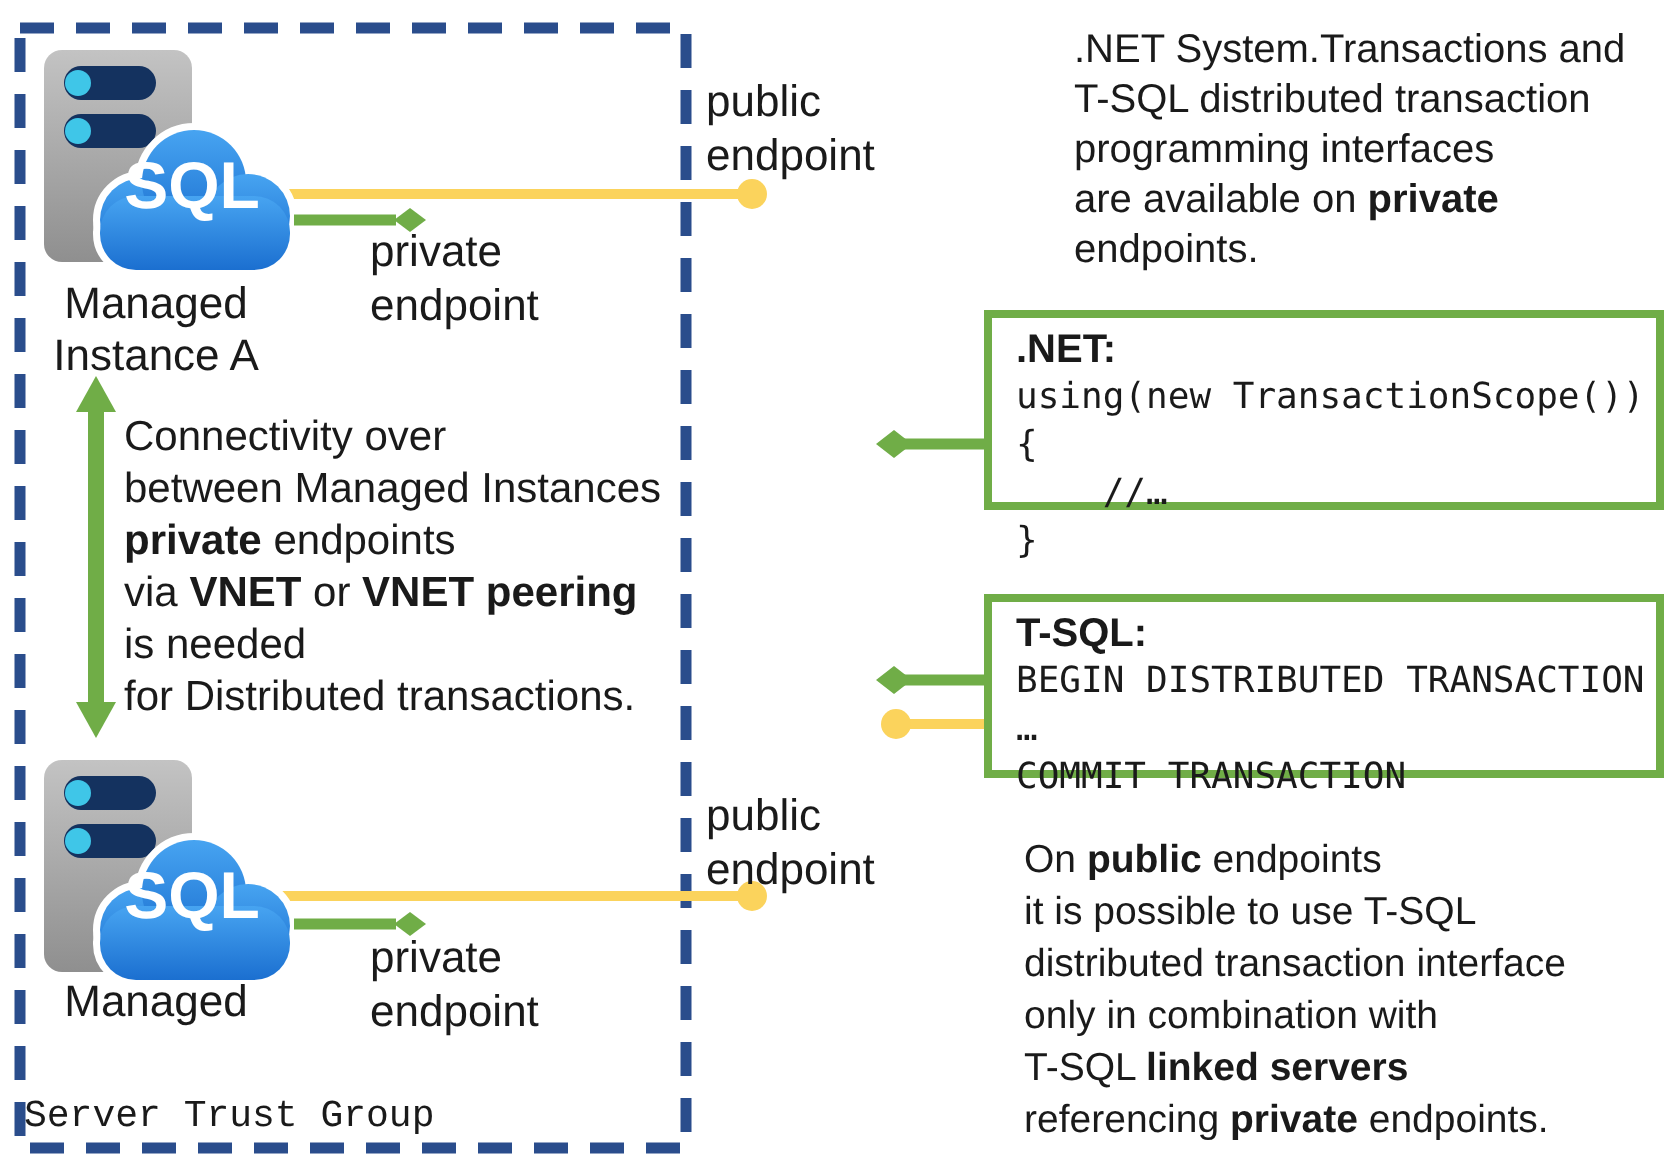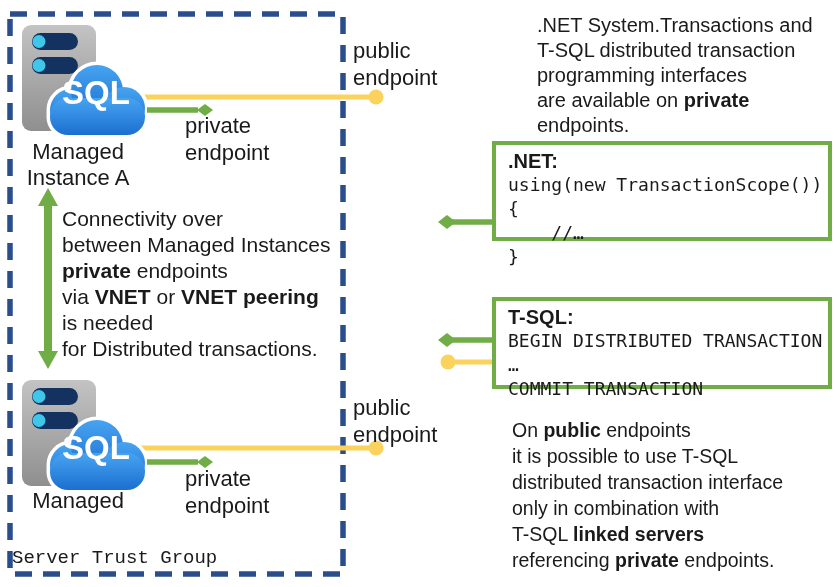--- a/index.html
+++ b/index.html
@@ -34,21 +34,21 @@
   #top-note { left: 505px; top: 13px; font-size: 20px; line-height: 25px; margin-left: 32px; }
   #bottom-note { left: 512px; top: 417px; font-size: 19.5px; line-height: 26px; }
 
   #trust-group-label { left: 12px; top: 542px; font-size: 19px; line-height: 32px; white-space: nowrap; font-family: Liberation Mono, monospace; }
 
   .codebox {
     position: absolute; left: 492px; width: 340px;
     background: #ffffff; border: 4px solid #70AD47;
     padding: 4px 4px 0 12px;
   }
-  #net-box { top: 141px; height: 100px; }
+  #net-box { top: 155px; height: 100px; }
   #tsql-box { top: 297px; height: 92px; }
   .codebox .title { font-size: 20px; line-height: 24px; font-weight: bold; white-space: pre; }
   .codebox .code {
     font-family: "DejaVu Sans Mono", "Liberation Mono", monospace;
     font-size: 18px; line-height: 24px; white-space: pre;
   }
   b { font-weight: bold; }
 </style>
 </head>
 <body>

